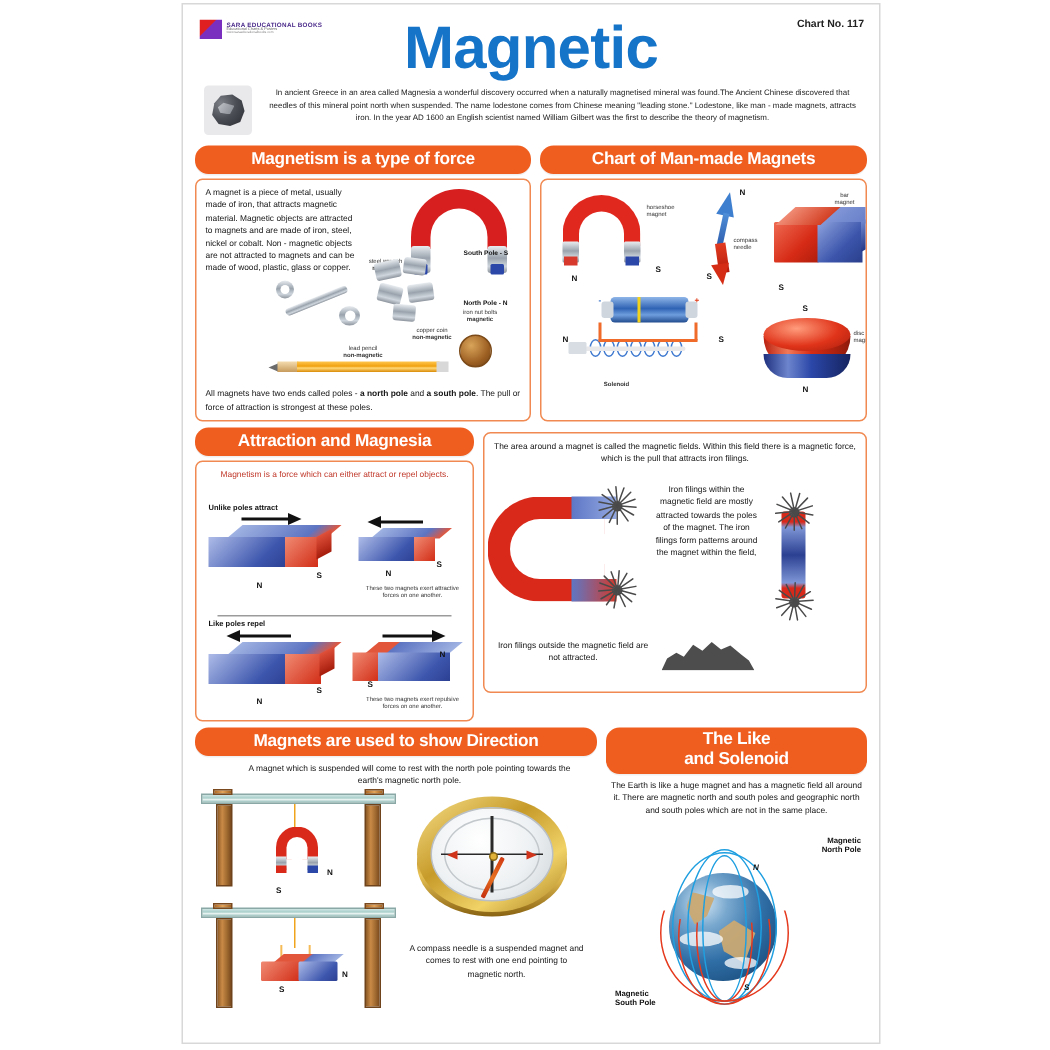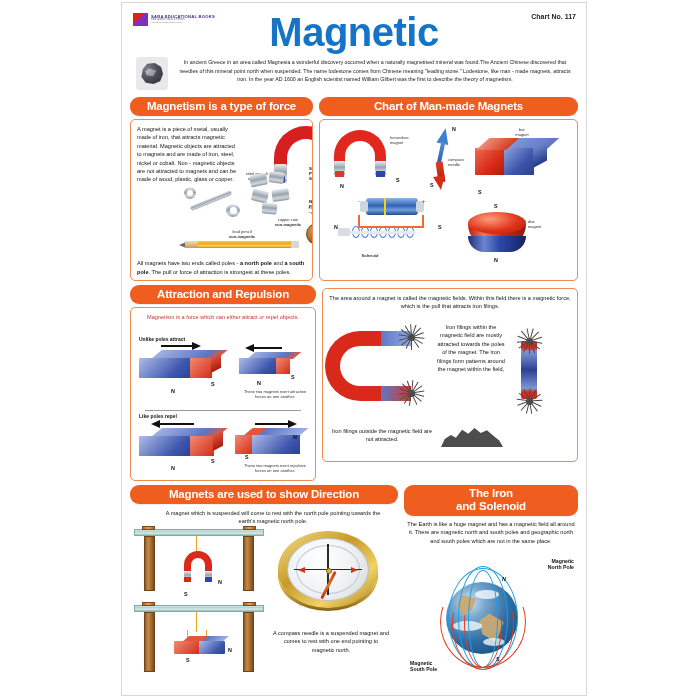--- a/index.html
+++ b/index.html
@@ -71,21 +71,21 @@
   .hdr.two{padding:2px 4px 3px;line-height:1.12;}
   .panel{
     border:1px solid #f08a52;border-radius:5px;background:#fff;
     margin-top:3px;box-sizing:border-box;position:relative;overflow:hidden;
   }
   .ptext{font-size:5.6px;line-height:1.5;color:#151515;}
   .center{text-align:center;}
   b{font-weight:bold;}
 
   .row{display:flex;gap:6px;margin-top:4px;align-items:flex-start;}
-  .col-l{width:183px;flex:none;}
+  .col-l{width:224px;flex:none;}
   .col-r{flex:1;}
 
   
   .lbl{position:absolute;font-size:5.4px;font-weight:bold;color:#111;}
   .lbl-sm{position:absolute;font-size:4px;color:#333;line-height:1.18;text-align:center;}
   .lbl-sm b{font-weight:bold;}
 
   .steel{background:linear-gradient(180deg,#e9edf1,#9aa3ad 45%,#cfd6dd 75%,#8d949d);}
 
   .filings{position:absolute;}
@@ -367,21 +367,21 @@
         </div>
         <div class="lbl" style="left:174px;top:83px;">S</div>
         <div class="lbl" style="left:174px;top:137px;">N</div>
       </div>
     </div>
   </div>
 
   <div class="row">
 
     <div style="width:186px;flex:none;">
-      <div class="hdr">Attraction and Repulsion</div>
+      <div class="hdr">Attraction and Magnesia</div>
       <div class="panel" style="height:174px;">
 
         <div class="ptext center" style="position:absolute;left:10px;right:10px;top:5px;color:#c0392b;">Magnetism is a force which can either attract or repel objects.</div>
 
         <div class="lbl" style="left:8px;top:28px;font-size:5px;">Unlike poles attract</div>
 
         <div style="position:absolute;left:8px;top:42px;width:86px;height:34px;">
           <div style="position:absolute;left:12px;top:0;width:66px;height:9px;
                       background:linear-gradient(90deg,#9fb2e2,#5d74c2 78%,#e2573c);
                       transform:skewX(-50deg);transform-origin:left bottom;"></div>
@@ -623,21 +623,21 @@
             </div>
           </div>
         </div>
 
         <div class="ptext center" style="position:absolute;left:142px;top:122px;width:118px;">A compass needle is a suspended magnet and comes  to rest with one end pointing to magnetic north.</div>
       </div>
     </div>
 
     <div style="flex:1;">
       <div class="hdr two">
-        <div>The Iron</div>
+        <div>The Like</div>
         <div>and Solenoid</div>
       </div>
       <div class="panel" style="height:160px;border:none;margin-top:4px;">
 
         <div class="ptext center" style="position:absolute;left:2px;right:2px;top:0;">The Earth is like a huge magnet and has a magnetic field all around it. There are magnetic north and south poles and geographic north and south poles which are not in the same place.</div>
 
         <div class="lbl" style="right:4px;top:38px;text-align:right;font-size:5.2px;line-height:1.25;">
           <span>Magnetic</span><br>
           <span>North Pole</span>
         </div>

